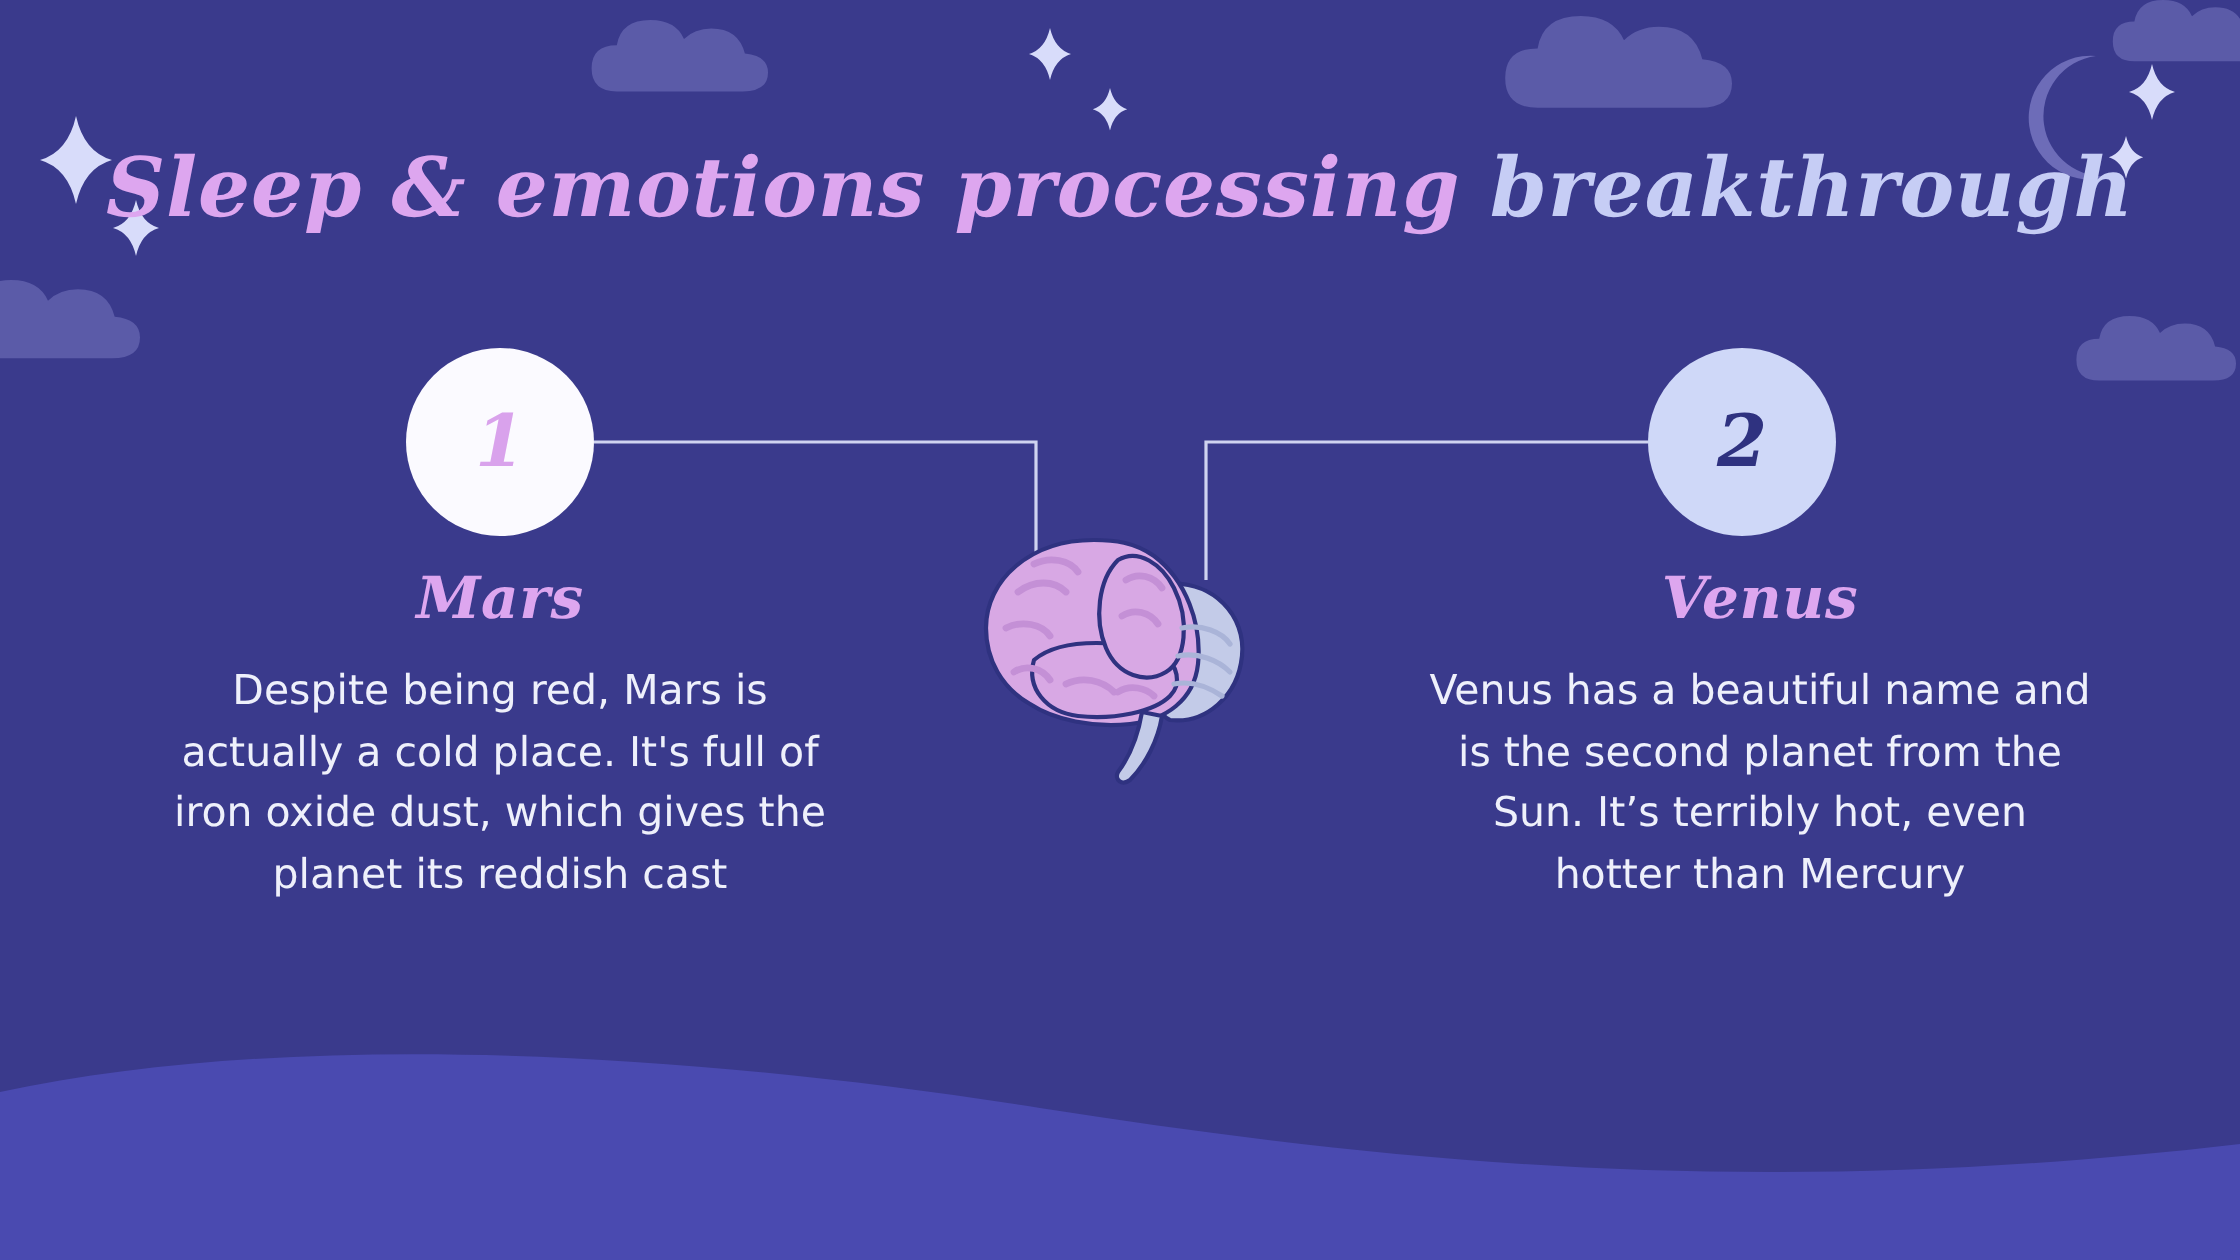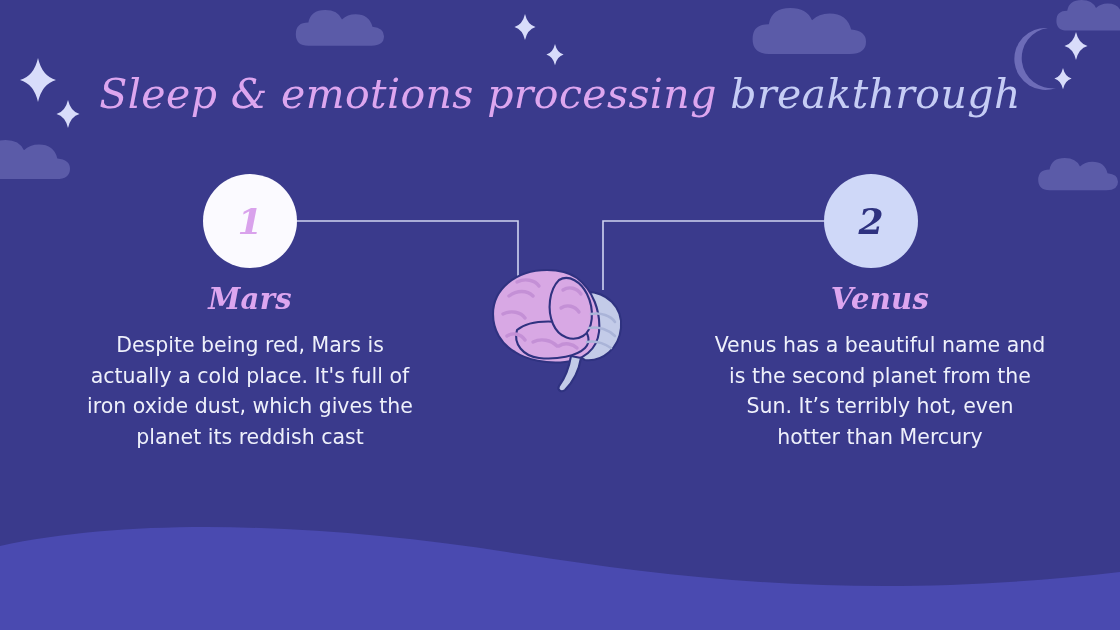--- a/index.html
+++ b/index.html
@@ -37,21 +37,21 @@
 
   
   #title {
     position: absolute;
     left: 0;
     top: 70px;
     width: 1120px;
     text-align: center;
     font-family: "DejaVu Serif", serif;
     font-style: italic;
-    font-weight: 400;
+    font-weight: 700;
     font-size: 41px;
     letter-spacing: 0.4px;
     white-space: nowrap;
   }
   #title .t-a { color: #dda6ef; }
   #title .t-b { color: #c6cdf5; }
 
   
   #connectors {
     position: absolute;

